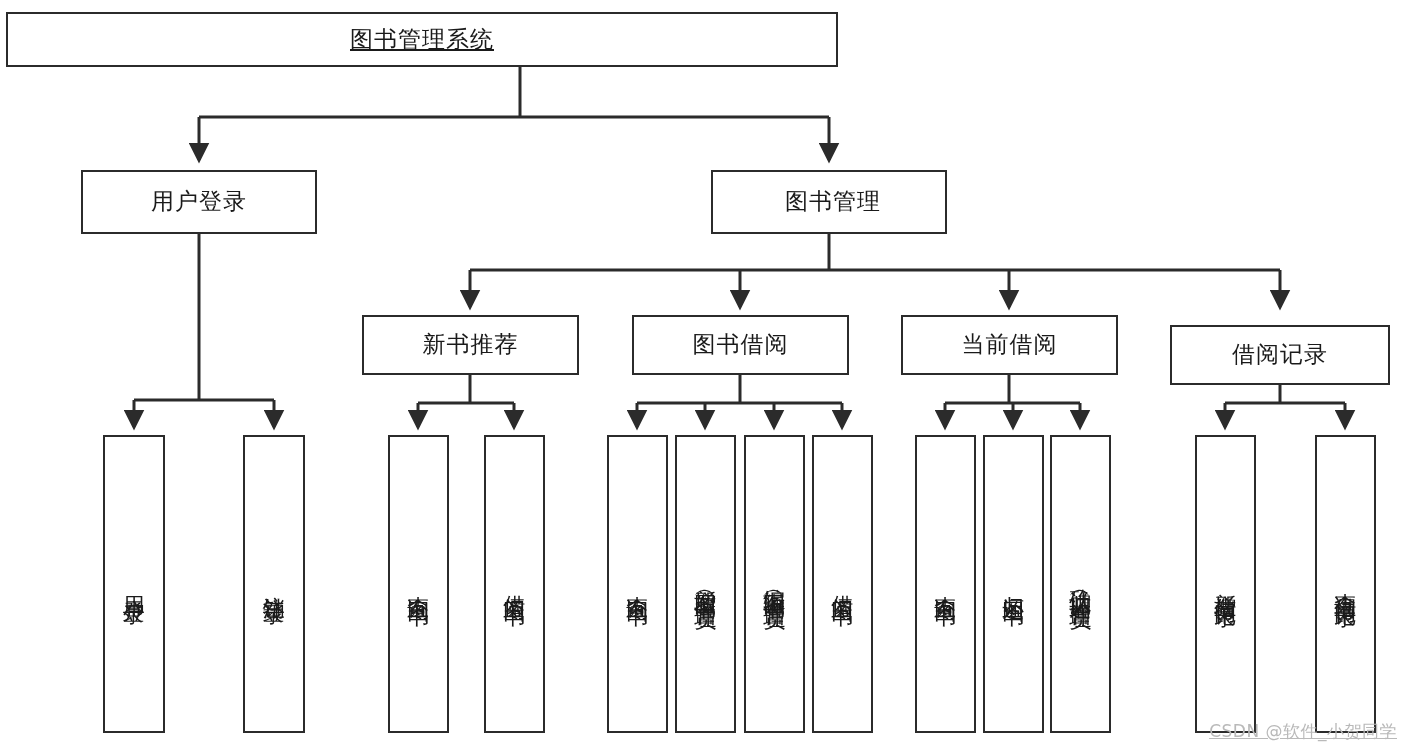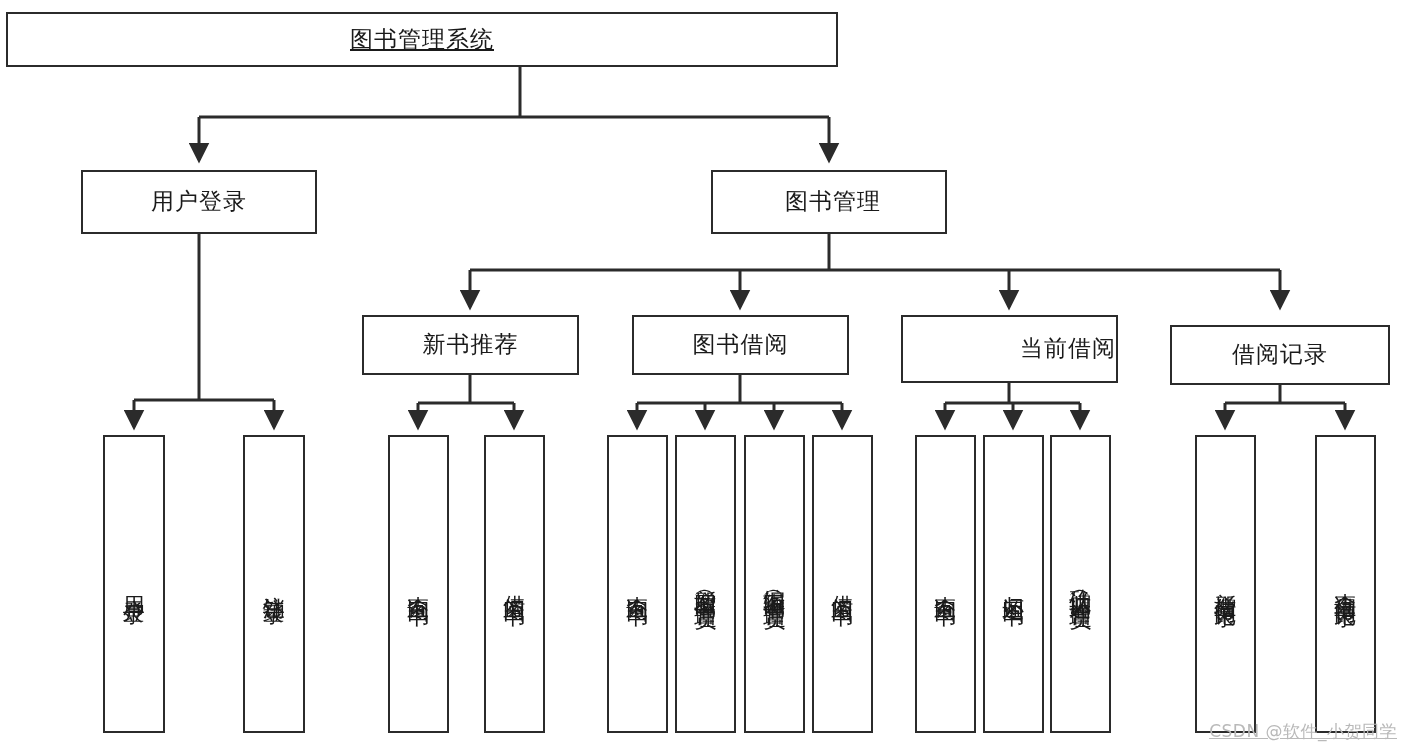--- a/index.html
+++ b/index.html
@@ -135,21 +135,21 @@
   <div class="node horiz" id="n-l2-1" style="left: 711px; top: 170px; width: 236px; height: 64px; padding-left: 8px;">
     <span>图书管理</span>
   </div>
 
   <div class="node horiz" id="n-l3-0" style="left: 362px; top: 315px; width: 217px; height: 60px;">
     <span>新书推荐</span>
   </div>
   <div class="node horiz" id="n-l3-1" style="left: 632px; top: 315px; width: 217px; height: 60px;">
     <span>图书借阅</span>
   </div>
-  <div class="node horiz" id="n-l3-2" style="left: 901px; top: 315px; width: 217px; height: 68px; justify-content: flex-end;">
+  <div class="node horiz" id="n-l3-2" style="left: 901px; top: 315px; width: 217px; height: 60px;">
     <span>当前借阅</span>
   </div>
   <div class="node horiz" id="n-l3-3" style="left: 1170px; top: 315px; width: 220px; height: 60px; margin-top: 10px;">
     <span>借阅记录</span>
   </div>
 
   <div class="node vert" id="n-leaf-0" style="left: 103px; top: 435px; width: 62px; height: 298px;">
     <span class="vtext">用户登录</span>
   </div>
   <div class="node vert" id="n-leaf-1" style="left: 243px; top: 435px; width: 62px; height: 298px;">

